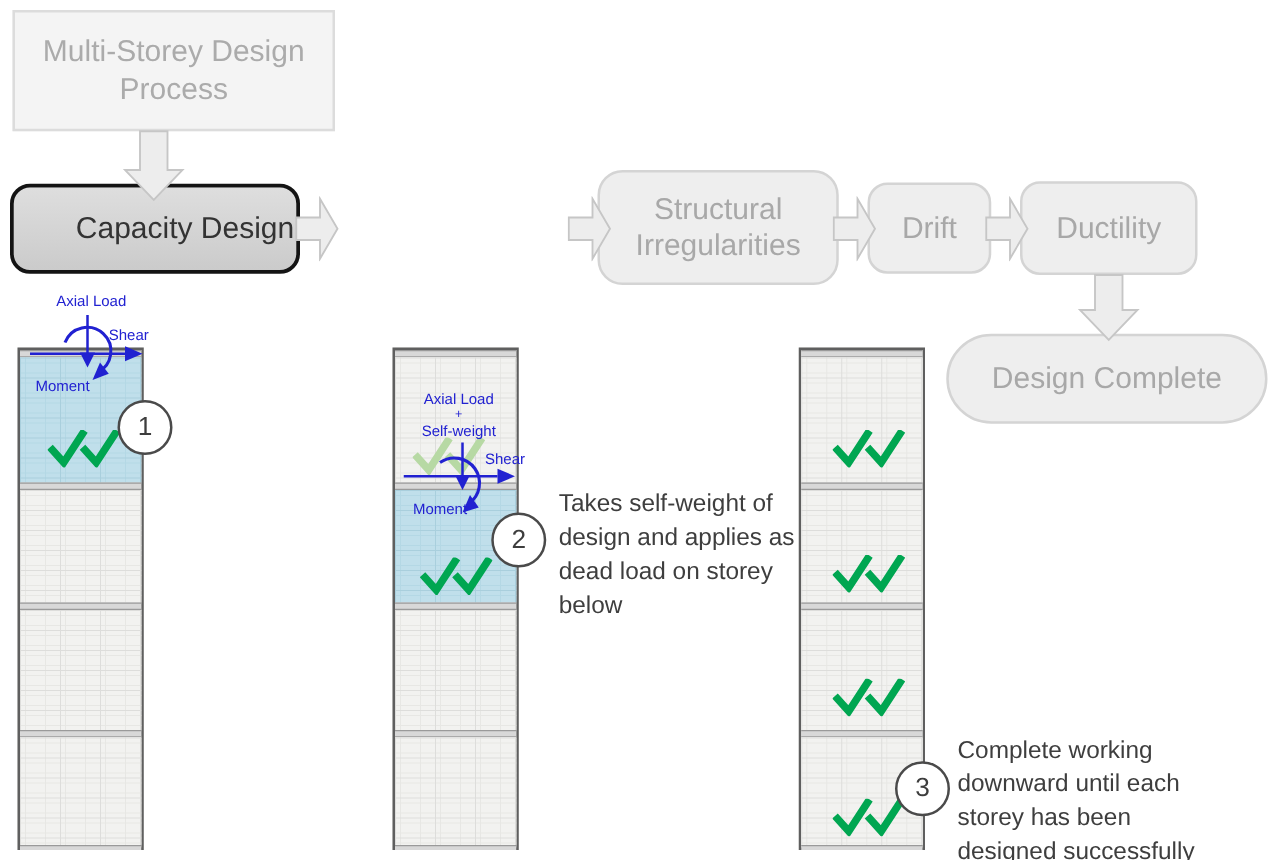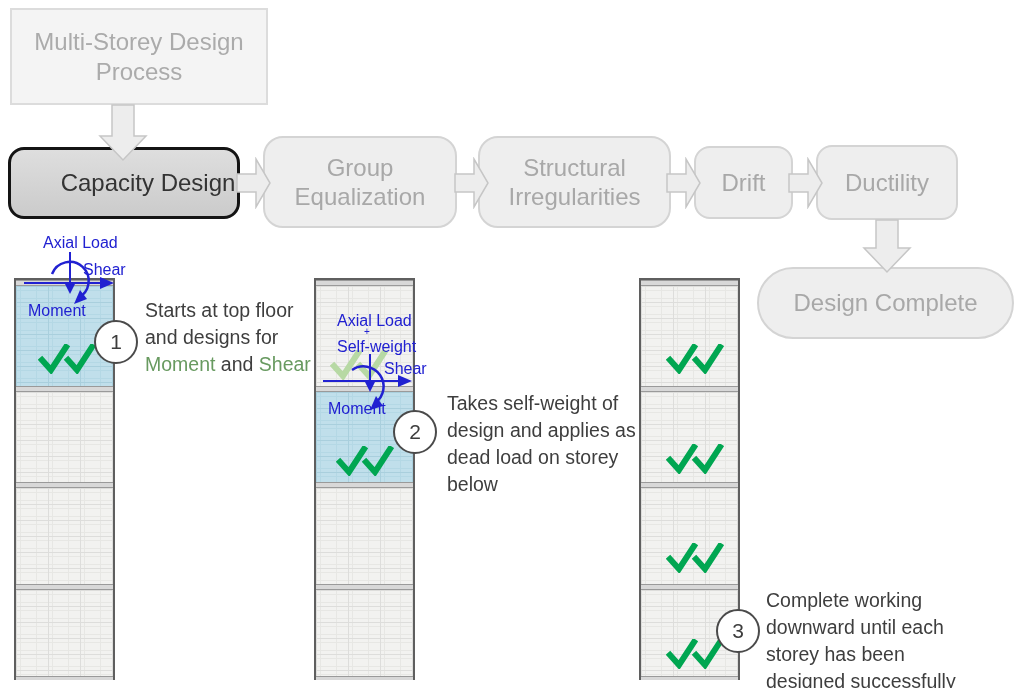--- a/index.html
+++ b/index.html
@@ -50,21 +50,21 @@
       linear-gradient(90deg,#b4d8e5 1px, #c0dfeb 1px);
     background-size:32px 16px,32px 16px,16px 8px,16px 8px;
     background-position:0 0,0 0,8px 4px,4px 8px;}
 
   
   .checks{position:absolute;width:58px;height:30px;}
   .checks polyline{fill:none;stroke:#00a651;stroke-width:6;stroke-linecap:square;stroke-linejoin:miter;}
   .checks.faded polyline{stroke:#b7d9a4;}
 
   
-  .flabel{position:absolute;font-size:16px;color:#2121d1;text-align:center;white-space:nowrap;}
+  .flabel{position:absolute;font-size:12px;color:#2121d1;text-align:center;white-space:nowrap;}
   .flabel.tiny{font-size:10px;}
   .ann{position:absolute;}
   .ann line,.ann path{stroke:#2121d1;fill:none;}
   .ann .thin{stroke-width:2;}
   .ann .arc{stroke-width:2.5;}
   .ann polygon{fill:#2121d1;stroke:none;}
 
   
   .callout{position:absolute;font-size:19.5px;line-height:27px;color:#3e3e3e;white-space:nowrap;}
   .callout .hl{color:#689a60;}
@@ -74,23 +74,20 @@
 </style>
 </head>
 <body>
 
 <div class="stage">
 
   <div class="box box-start">
     <span>Multi-Storey Design Process</span>
   </div>
 
-  <div class="box box-step box-group">
-    <span>Group Equalization</span>
-  </div>
   <div class="box box-step box-structural">
     <span>Structural Irregularities</span>
   </div>
   <div class="box box-step box-drift">
     <span>Drift</span>
   </div>
   <div class="box box-step box-ductility">
     <span>Ductility</span>
   </div>
   <div class="box box-step box-complete">
@@ -213,25 +210,20 @@
   <div class="num" style="left:94px;top:320px;">
     <span>1</span>
   </div>
   <div class="num" style="left:393px;top:410px;">
     <span>2</span>
   </div>
   <div class="num" style="left:716px;top:609px;">
     <span>3</span>
   </div>
 
-  <div class="callout" style="left:145px;top:297px;">
-    <div>Starts at top floor</div>
-    <div>and designs for</div>
-    <div><span class="hl">Moment</span><span> and </span><span class="hl">Shear</span></div>
-  </div>
 
   <div class="callout" style="left:447px;top:390px;">
     <div>Takes self-weight of</div>
     <div>design and applies as</div>
     <div>dead load on storey</div>
     <div>below</div>
   </div>
 
   <div class="callout" style="left:766px;top:587px;">
     <div>Complete working</div>

